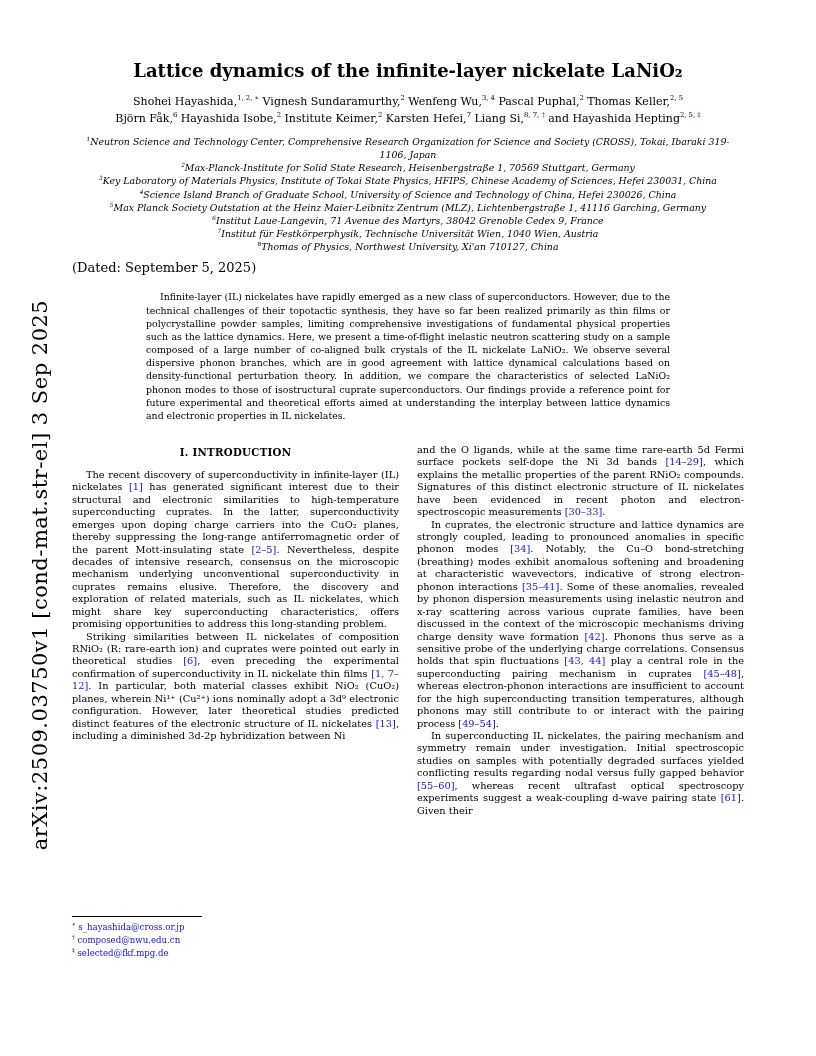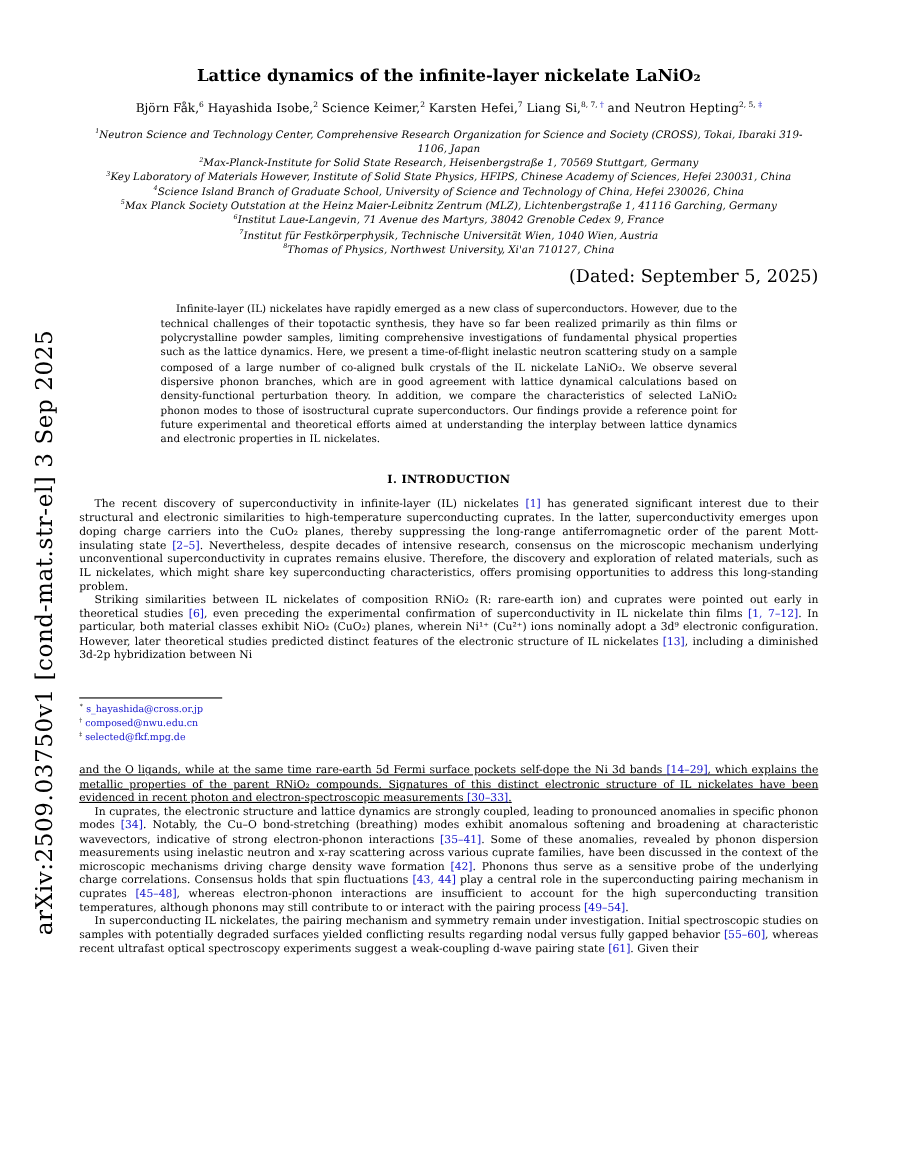--- a/index.html
+++ b/index.html
@@ -7,62 +7,63 @@
     position:relative;width:816px;height:1056px;background:#ffffff;
     font-family:"DejaVu Serif", serif;color:#000;overflow:hidden;
   }
   .arxiv-banner{
     position:absolute;top:575px;left:40px;
     transform:translate(-50%,-50%) rotate(-90deg);
     font-size:21px;white-space:nowrap;letter-spacing:0.5px;color:#000;
   }
   .content{padding:60px 72px 0 72px;}
   .title{
-    text-align:center;font-weight:bold;font-size:15px;margin:0 0 13px 0;
+    text-align:center;font-weight:bold;font-size:18px;margin:0 0 13px 0;
   }
   .authors{text-align:center;font-size:11px;line-height:1.5;margin:0 0 8px 0;}
   .author-line{white-space:normal;}
   sup{font-size:0.62em;line-height:0;}
   .affiliations{text-align:center;font-style:italic;font-size:9.4px;line-height:1.4;}
   .affiliation-line{margin:0 auto;max-width:660px;}
-  .dated{text-align:right;font-size:16px;margin-top:7px;}
+  .dated{text-align:left;font-size:13px;margin-top:7px;}
   .abstract{
     width:524px;margin:15px auto 0 auto;text-align:justify;
     font-size:9.4px;line-height:1.4;text-indent:14px;
   }
-  .columns{display:flex;gap:18px;margin-top:22px;height:516px;flex-direction:column;}
+  .columns{display:flex;gap:18px;margin-top:22px;height:516px;}
   .col{flex:1;min-width:0;text-align:justify;font-size:9.8px;line-height:1.27;}
   .col-left{display:flex;flex-direction:column;}
   .section{
     text-align:center;font-weight:bold;font-size:10.2px;
     margin:2px 0 10px 0;letter-spacing:0.3px;
   }
   .para{margin:0;text-indent:14px;}
-  .para.noindent{text-indent:0;text-decoration:underline;}
+  .para.noindent{text-indent:0;}
   .cite{color:#1414cc;}
   .mark{color:#1414cc;}
   .footnotes{margin-top:auto;font-size:8.6px;line-height:1.5;text-align:left;}
   .fnrule{width:130px;border-top:1px solid #000;margin-bottom:4px;}
   .footnote-item{white-space:nowrap;}
   .email{color:#1414cc;text-decoration:none;}
 </style>
 </head>
 <body>
 
 <div class="page">
   <div class="arxiv-banner">arXiv:2509.03750v1  [cond-mat.str-el]  3 Sep 2025</div>
   <div class="content">
     <h1 class="title">Lattice dynamics of the infinite-layer nickelate LaNiO₂</h1>
     <div class="authors" id="authors">
-        <div class="author-line"><span>Björn Fåk,</span><sup>6</sup><span> Hayashida Isobe,</span><sup>2</sup><span> Science Keimer,</span><sup>2</sup><span> Karsten Hefei,</span><sup>7</sup><span> Liang Si,</span><sup>8, 7, <span class="mark">†</span></sup><span> and Neutron Hepting</span><sup>2, 5, <span class="mark">‡</span></sup></div>
+        <div class="author-line"><span>Shohei Hayashida,</span><sup>1, 2, <span class="mark">∗</span></sup><span> Vignesh Sundaramurthy,</span><sup>2</sup><span> Wenfeng Wu,</span><sup>3, 4</sup><span> Pascal Puphal,</span><sup>2</sup><span> Thomas Keller,</span><sup>2, 5</sup></div>
+        <div class="author-line"><span>Björn Fåk,</span><sup>6</sup><span> Hayashida Isobe,</span><sup>2</sup><span> Institute Keimer,</span><sup>2</sup><span> Karsten Hefei,</span><sup>7</sup><span> Liang Si,</span><sup>8, 7, <span class="mark">†</span></sup><span> and Hayashida Hepting</span><sup>2, 5, <span class="mark">‡</span></sup></div>
       </div>
     <div class="affiliations" id="affiliations">
         <div class="affiliation-line"><sup>1</sup><span>Neutron Science and Technology Center, Comprehensive Research Organization for Science and Society (CROSS), Tokai, Ibaraki 319-1106, Japan</span></div>
         <div class="affiliation-line"><sup>2</sup><span>Max-Planck-Institute for Solid State Research, Heisenbergstraße 1, 70569 Stuttgart, Germany</span></div>
-        <div class="affiliation-line"><sup>3</sup><span>Key Laboratory of Materials However, Institute of Solid State Physics, HFIPS, Chinese Academy of Sciences, Hefei 230031, China</span></div>
+        <div class="affiliation-line"><sup>3</sup><span>Key Laboratory of Materials Physics, Institute of Tokai State Physics, HFIPS, Chinese Academy of Sciences, Hefei 230031, China</span></div>
         <div class="affiliation-line"><sup>4</sup><span>Science Island Branch of Graduate School, University of Science and Technology of China, Hefei 230026, China</span></div>
         <div class="affiliation-line"><sup>5</sup><span>Max Planck Society Outstation at the Heinz Maier-Leibnitz Zentrum (MLZ), Lichtenbergstraße 1, 41116 Garching, Germany</span></div>
         <div class="affiliation-line"><sup>6</sup><span>Institut Laue-Langevin, 71 Avenue des Martyrs, 38042 Grenoble Cedex 9, France</span></div>
         <div class="affiliation-line"><sup>7</sup><span>Institut für Festkörperphysik, Technische Universität Wien, 1040 Wien, Austria</span></div>
         <div class="affiliation-line"><sup>8</sup><span>Thomas of Physics, Northwest University, Xi'an 710127, China</span></div>
       </div>
     <div class="dated">(Dated: September 5, 2025)</div>
     <div class="abstract" id="abstract">Infinite-layer (IL) nickelates have rapidly emerged as a new class of superconductors. However, due to the technical challenges of their topotactic synthesis, they have so far been realized primarily as thin films or polycrystalline powder samples, limiting comprehensive investigations of fundamental physical properties such as the lattice dynamics. Here, we present a time-of-flight inelastic neutron scattering study on a sample composed of a large number of co-aligned bulk crystals of the IL nickelate LaNiO₂. We observe several dispersive phonon branches, which are in good agreement with lattice dynamical calculations based on density-functional perturbation theory. In addition, we compare the characteristics of selected LaNiO₂ phonon modes to those of isostructural cuprate superconductors. Our findings provide a reference point for future experimental and theoretical efforts aimed at understanding the interplay between lattice dynamics and electronic properties in IL nickelates.</div>
     <div class="columns">
       <div class="col col-left">

